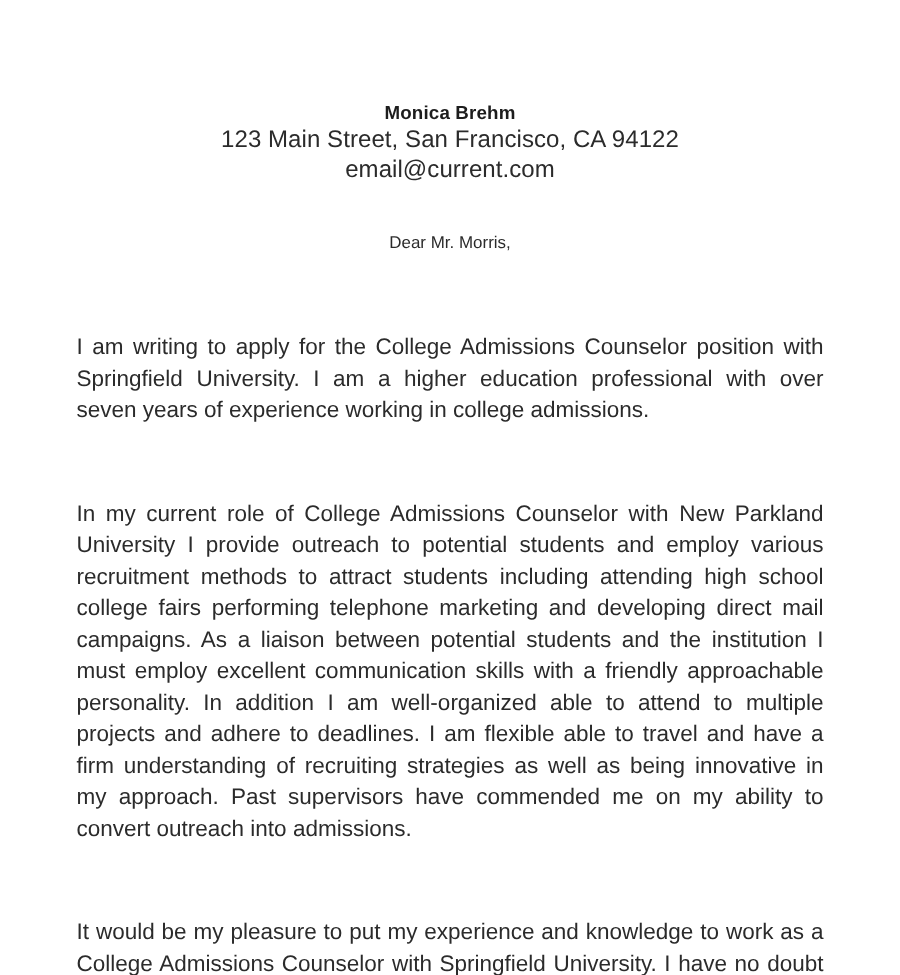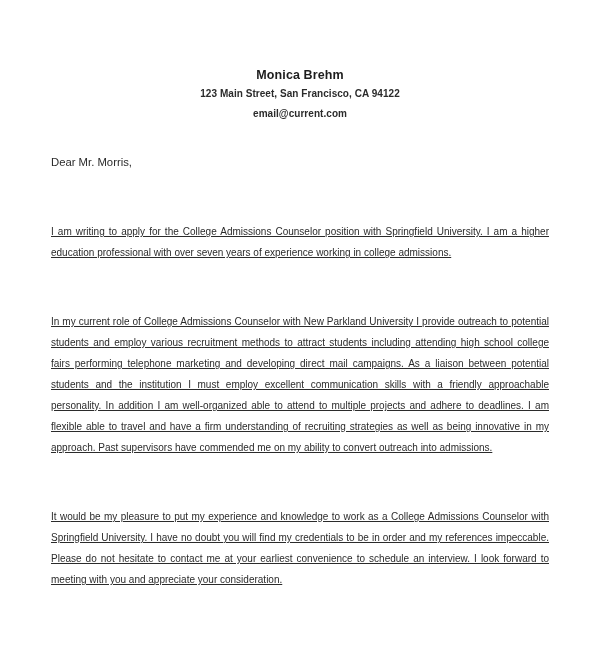--- a/index.html
+++ b/index.html
@@ -29,49 +29,48 @@
     text-align: center;
   }
   .lh-name {
     font-size: 12.5px;
     font-weight: bold;
     color: #1d1d1d;
     line-height: 18px;
     letter-spacing: 0.1px;
   }
   .lh-line {
-    font-size: 10px;
-    font-weight: bold;
+    font-size: 16px;
+    font-weight: normal;
     color: #2b2b2b;
     line-height: 20px;
     letter-spacing: 0.05px;
   }
 
   
   .letter-body {
     margin-top: 28px;
     padding-left: 51px;
     padding-right: 51px;
   }
 
   .salutation {
     font-size: 11.3px;
     line-height: 21px;
     color: #2b2b2b;
-    text-align: left;
+    text-align: center;
   }
 
   .para {
-    font-size: 10px;
+    font-size: 15px;
     line-height: 21px;
     color: #2b2b2b;
     text-align: justify;
     text-justify: inter-word;
     margin-top: 48px;
-    text-decoration: underline;
   }
 </style>
 </head>
 <body>
 
 <div class="page">
 
   <div class="letterhead">
     <div class="lh-name">Monica Brehm</div>
     <div class="lh-line">123 Main Street, San Francisco, CA 94122</div>

